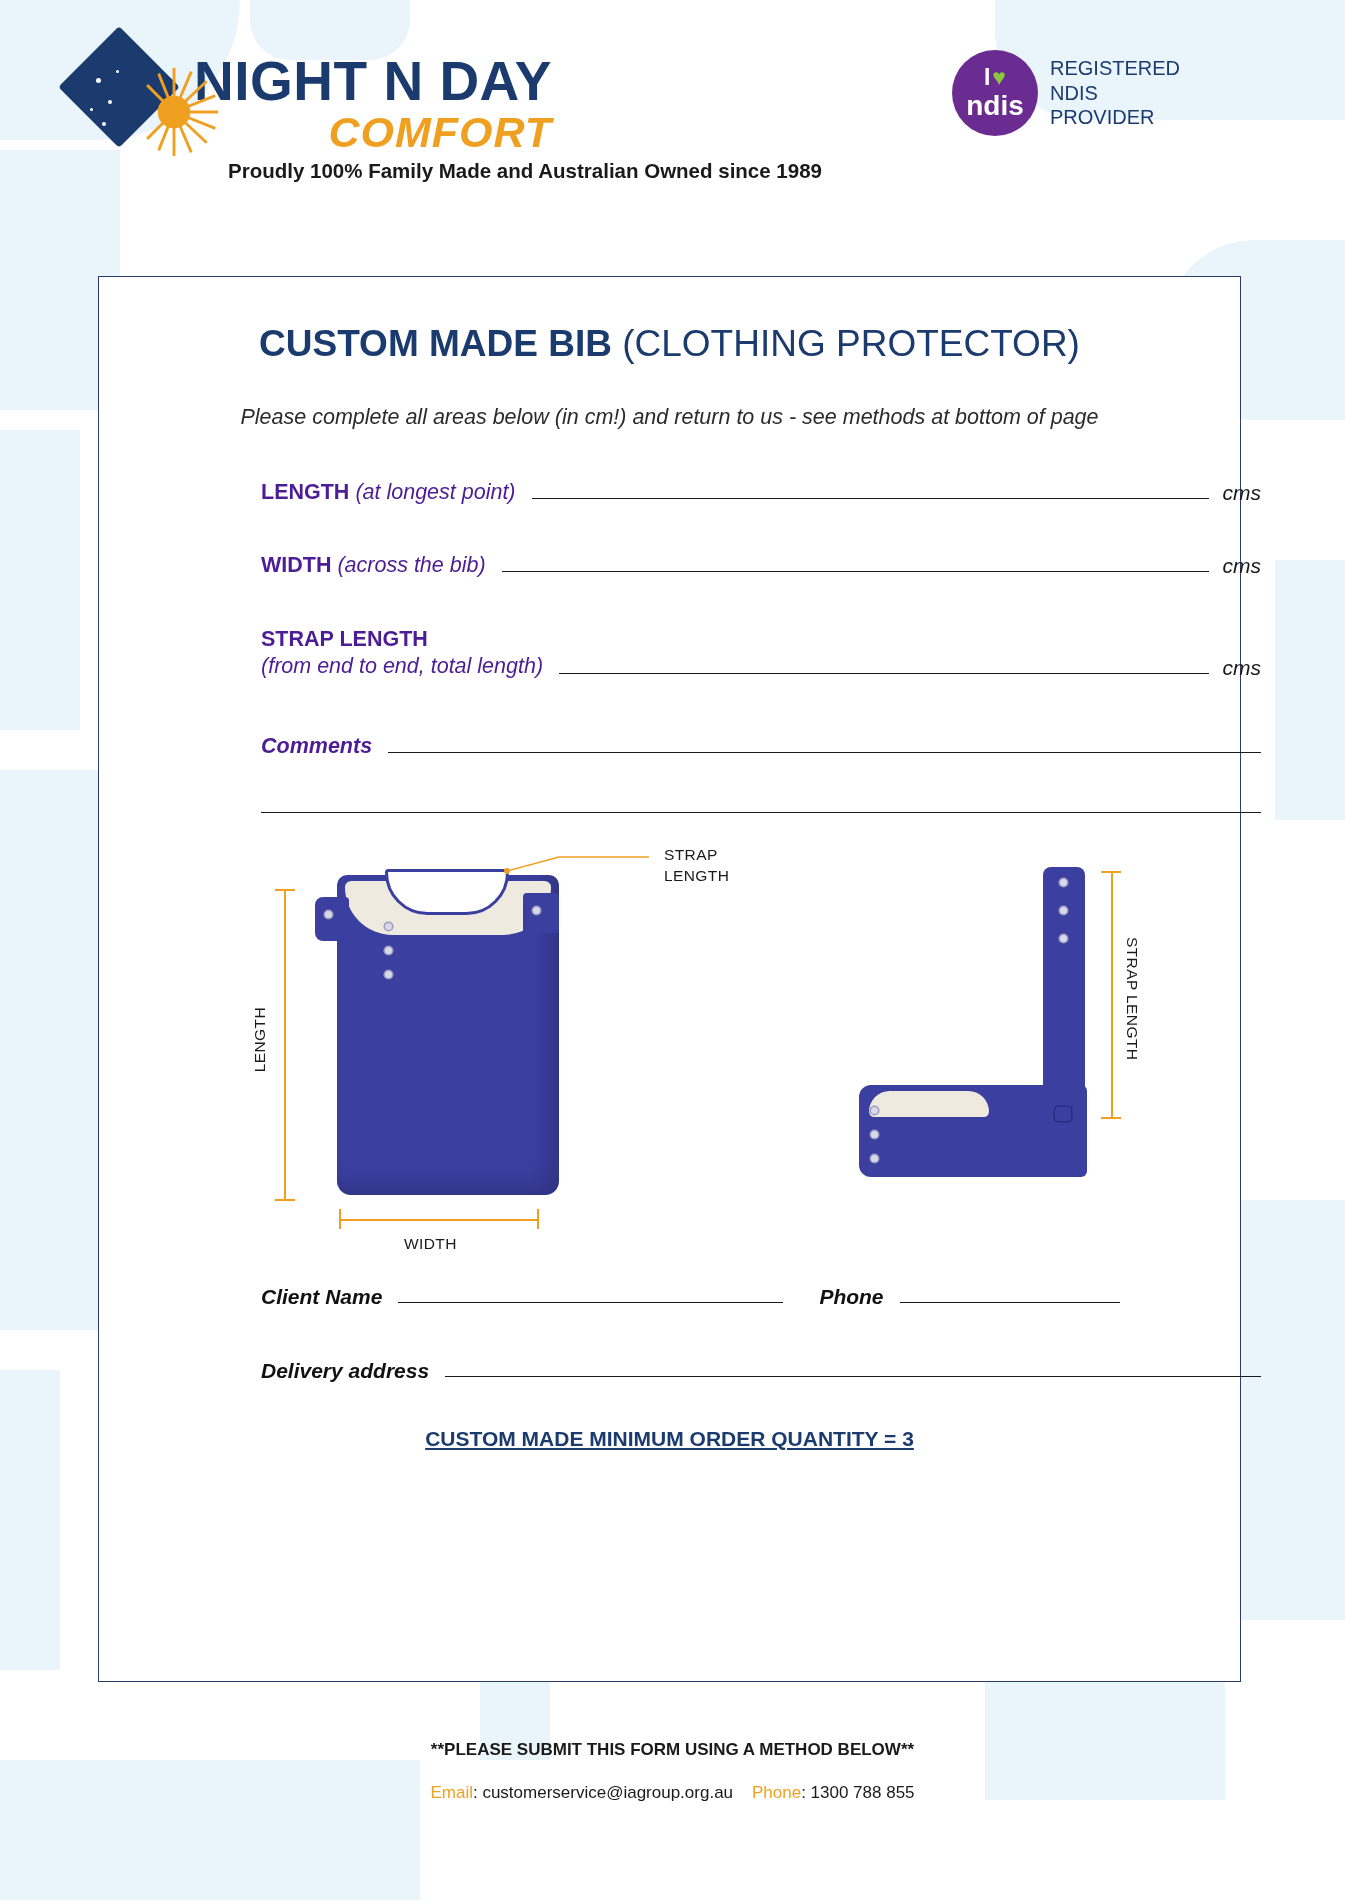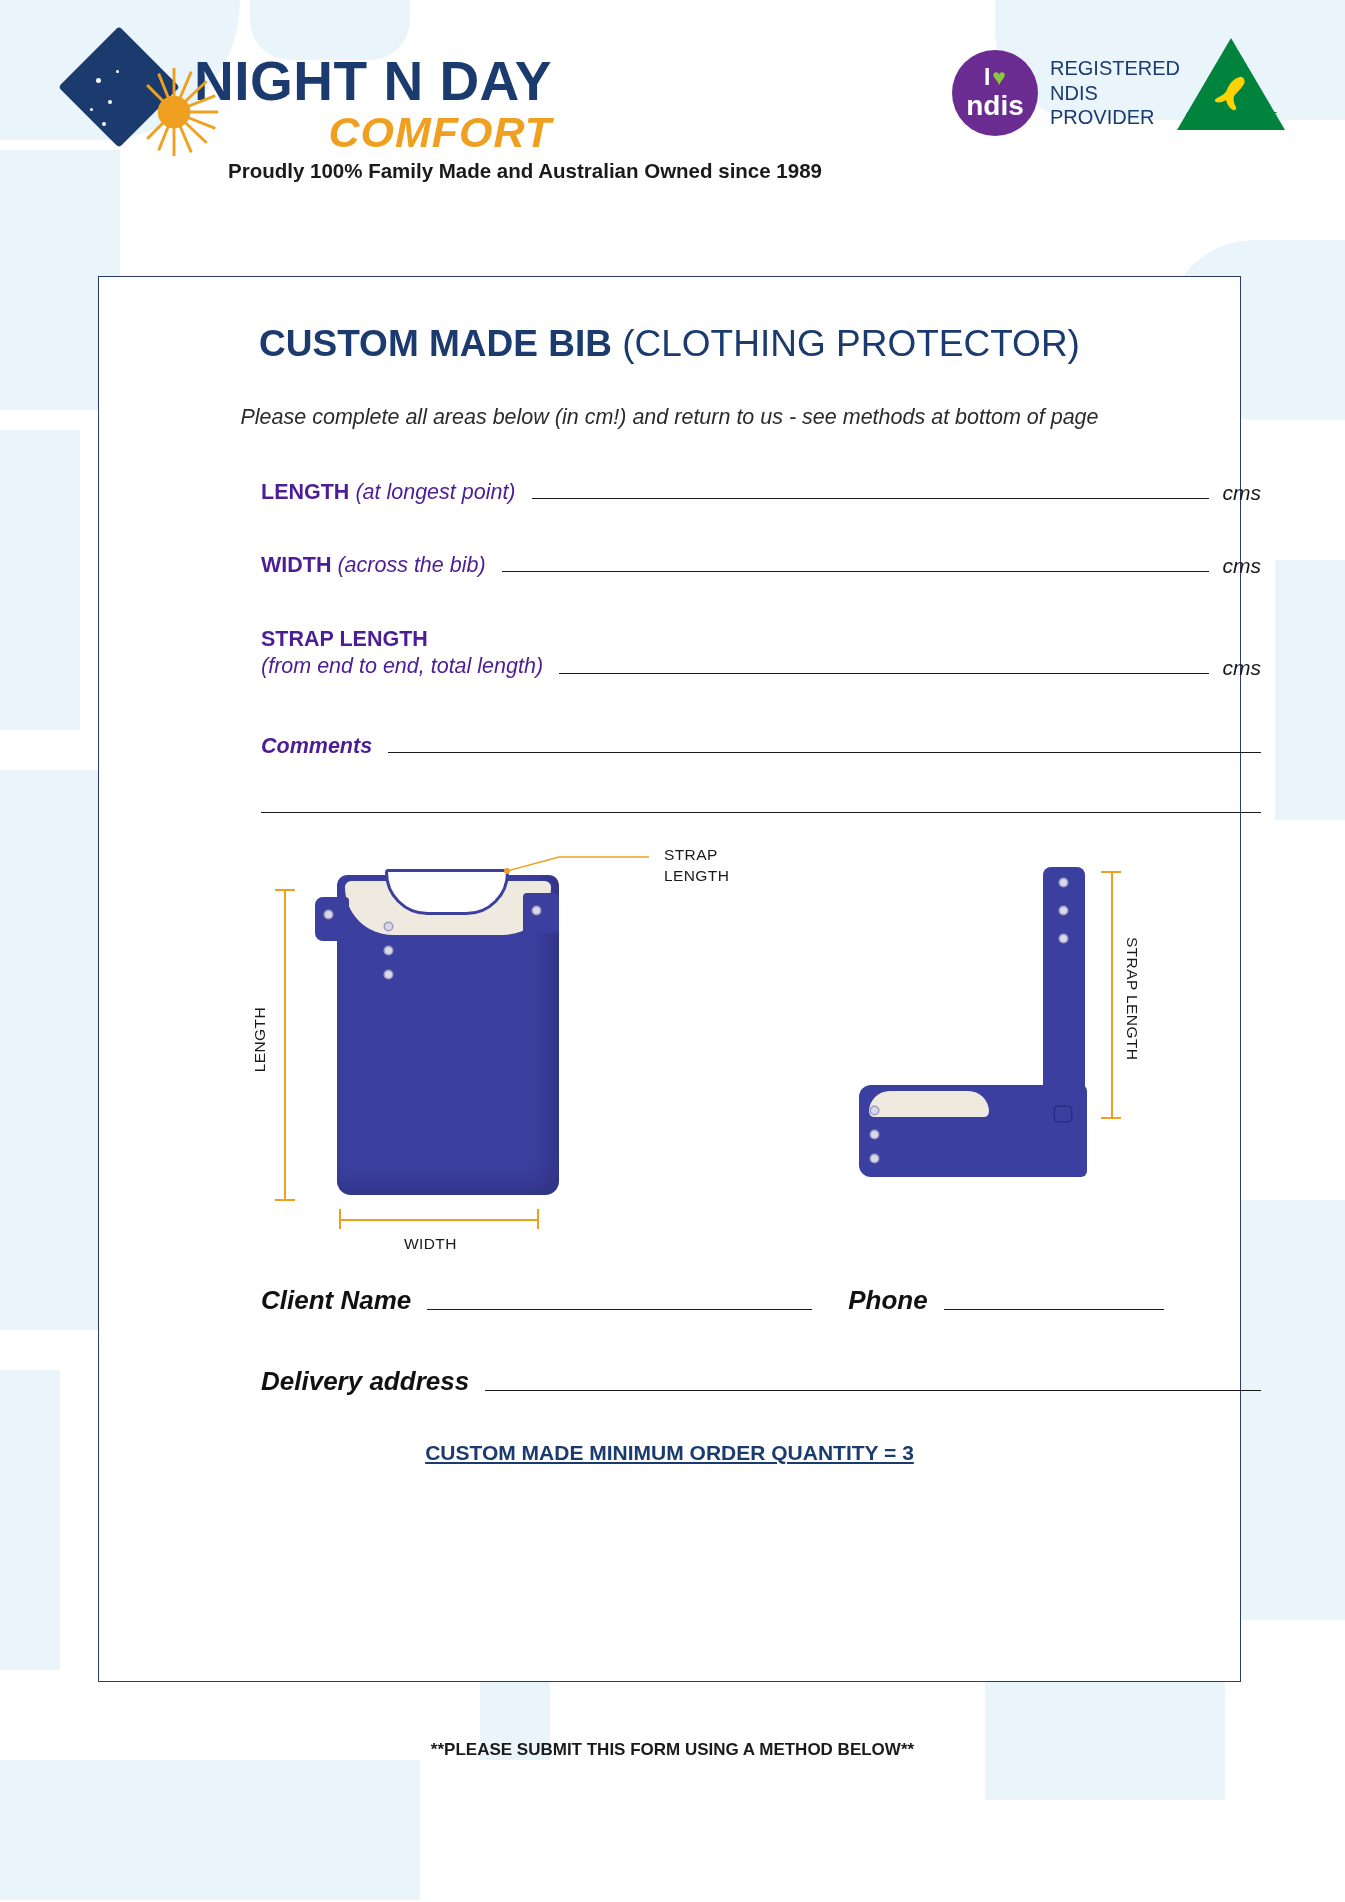--- a/index.html
+++ b/index.html
@@ -301,21 +301,21 @@
   .vert-text-r { writing-mode: vertical-rl; }
 
   
   .bottom-row {
     display: flex;
     align-items: flex-end;
     margin: 0 0 0 162px;
     width: 1000px;
   }
   .bottom-label {
-    font-size: 26px;
+    font-size: 21px;
     font-weight: bold;
     font-style: italic;
     color: #111;
     white-space: nowrap;
   }
   .bottom-line {
     border-bottom: 1.4px solid #1a1a1a;
     margin: 0 0 6px 16px;
     height: 1px;
   }
@@ -419,32 +419,20 @@
         </div>
         <div class="ndis-word">ndis</div>
       </div>
       <div class="ndis-label">
         <div>REGISTERED</div>
         <div>NDIS</div>
         <div>PROVIDER</div>
       </div>
     </div>
 
-    <div class="ausmade">
-      <div class="aus-tri"></div>
-      <div class="aus-kangaroo">
-        <svg width="46" height="40" viewBox="0 0 46 40">
-          <path d="M30 4 C26 6 22 10 20 16 C18 20 14 22 10 24 C8 25 7 27 9 28 C12 29 16 28 19 26 C20 30 22 34 26 36 C28 37 30 35 29 33 C27 30 26 26 27 22 C30 18 34 15 37 10 C39 7 36 2 33 3 Z" fill="#ffd200"></path>
-        </svg>
-      </div>
-      <div class="aus-txt">
-        <div>AUSTRALIAN MADE</div>
-        <div>AND OWNED</div>
-      </div>
-    </div>
   </div>
 
   <div class="form-box">
 
     <div class="form-title">
       <b>CUSTOM MADE BIB</b>
       <span>(CLOTHING PROTECTOR)</span>
     </div>
 
     <div class="form-sub">Please complete all areas below (in cm!) and return to us - see methods at bottom of page</div>
@@ -547,15 +535,20 @@
     <div class="bottom-row r-address">
       <div class="bottom-label">Delivery address</div>
       <div class="bottom-line" style="flex:1;"></div>
     </div>
 
     <div class="min-order">CUSTOM MADE MINIMUM ORDER QUANTITY = 3</div>
   </div>
 
   <div class="footer">
     <div class="footer-note">**PLEASE SUBMIT THIS FORM USING A METHOD BELOW**</div>
+    <div class="footer-contact">
+      <span class="orange">Email</span><span>: customerservice@iagroup.org.au</span>
+      &nbsp;&nbsp;
+      <span class="orange">Phone</span><span>: 1300 788 855</span>
+    </div>
   </div>
 
 </div>
 
 </body></html>

